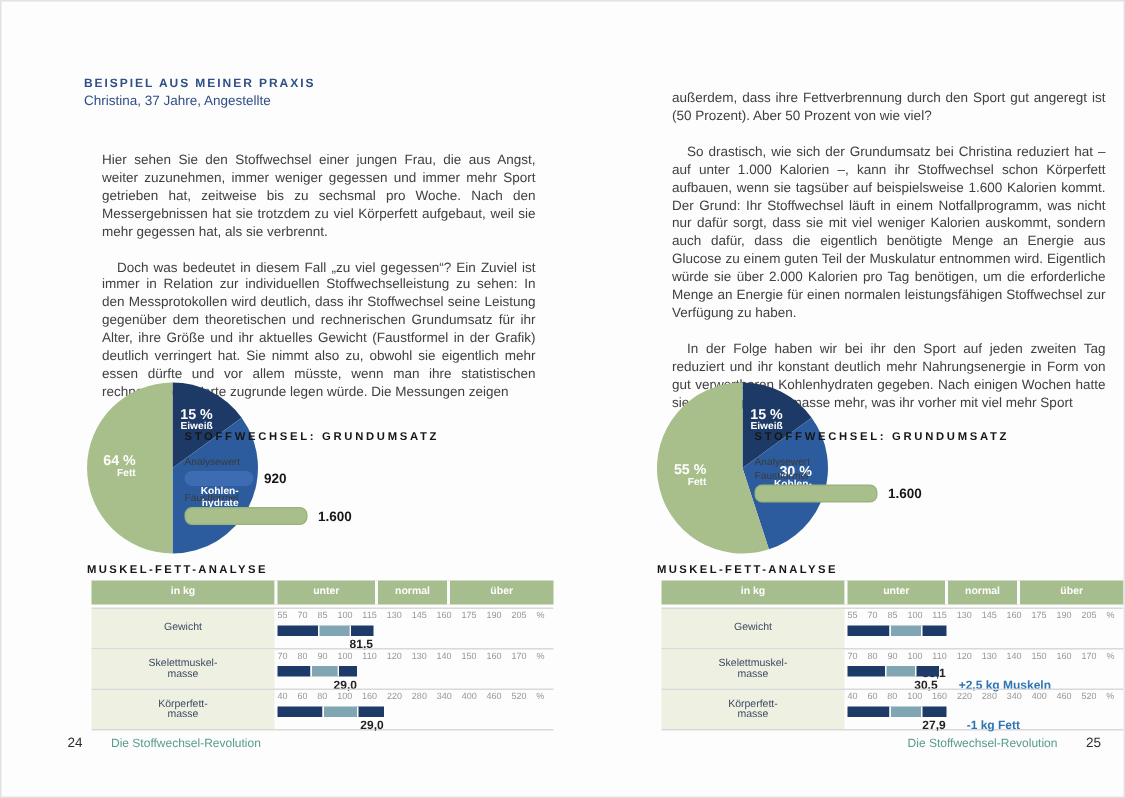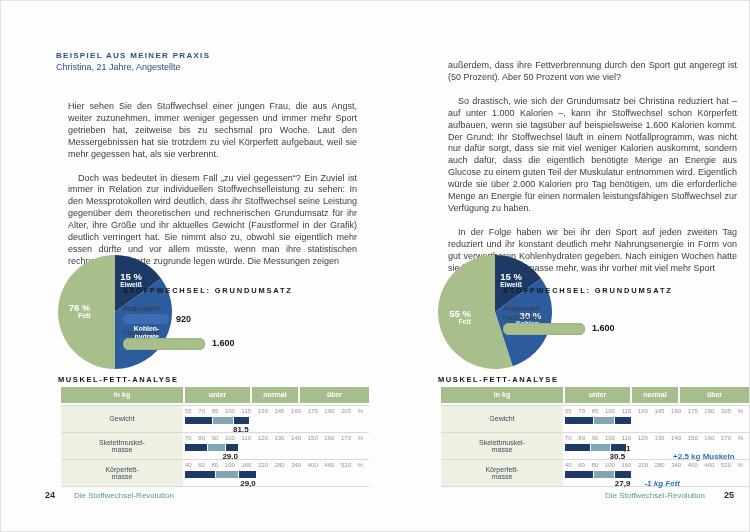--- a/index.html
+++ b/index.html
@@ -27,21 +27,21 @@
   .pie svg{position:absolute;left:0;top:0;}
   .pie-label{position:absolute;transform:translate(-50%,-50%);text-align:right;color:#fff;
     line-height:8px;white-space:nowrap;}
   .pie-pct{font-size:9.5px;font-weight:bold;display:block;}
   .pie-name{font-size:6.8px;font-weight:bold;display:block;line-height:7.5px;}
 
   
   .gu{position:absolute;left:122px;top:285px;width:192px;}
   .gu-title{font-size:7.5px;font-weight:bold;letter-spacing:1.8px;color:#161616;margin-bottom:10px;}
   .gu-label{font-size:6.8px;color:#3a3a3a;margin-bottom:2px;}
-  .gu-barrow{display:flex;margin-bottom:5px;}
+  .gu-barrow{display:flex;align-items:center;margin-bottom:5px;}
   .gu-bar{height:10px;border-radius:5px;}
   .gu-val{font-size:9px;font-weight:bold;color:#161616;margin-left:7px;}
 
   
   .mfa-title{position:absolute;left:57px;top:374px;font-size:7.5px;font-weight:bold;
     letter-spacing:1.6px;color:#161616;}
   .mfa{position:absolute;left:60px;top:386px;width:308px;}
   .mfa-head{display:flex;height:16px;}
   .mfa-h{background:#a6bd8e;color:#fff;font-size:7px;font-weight:bold;text-align:center;
     line-height:16px;box-sizing:border-box;}
@@ -59,56 +59,56 @@
   .mfa-seg{height:100%;box-sizing:border-box;}
   .mfa-seg + .mfa-seg{border-left:1px solid #fdfdfd;}
   .mfa-valrow{position:absolute;top:19px;display:flex;white-space:nowrap;align-items:baseline;}
   .mfa-val{font-size:8px;font-weight:bold;color:#222;}
   .mfa-ann{font-size:8px;font-weight:bold;margin-left:14px;}
 
   
   .footer{position:absolute;top:489px;display:flex;align-items:baseline;}
   .page.left .footer{left:44px;}
   .page.right .footer{right:17px;}
-  .pg-num{font-size:9px;font-weight:bold;color:#2e2e2e;}
+  .pg-num{font-size:9px;font-weight:normal;color:#2e2e2e;}
   .pg-title{font-size:8px;color:#579b8d;}
   .page.left .pg-title{margin-left:19px;}
   .page.right .pg-title{margin-right:19px;}
 </style>
 </head>
 <body>
 
 <div id="canvas">
 
   <section class="page left">
     <div class="praxis-title">BEISPIEL AUS MEINER PRAXIS</div>
-    <div class="praxis-sub">Christina, 21 Jahre, Angestellte</div>
+    <div class="praxis-sub">Christina, 37 Jahre, Angestellte</div>
 
     <div class="bodytext">
-      <p>Hier sehen Sie den Stoffwechsel einer jungen Frau, die aus Angst, weiter zuzunehmen, immer weniger gegessen und immer mehr Sport getrieben hat, zeitweise bis zu sechsmal pro Woche. Laut den Messergebnissen hat sie trotzdem zu viel Körperfett aufgebaut, weil sie mehr gegessen hat, als sie verbrennt.</p>
+      <p>Hier sehen Sie den Stoffwechsel einer jungen Frau, die aus Angst, weiter zuzunehmen, immer weniger gegessen und immer mehr Sport getrieben hat, zeitweise bis zu sechsmal pro Woche. Nach den Messergebnissen hat sie trotzdem zu viel Körperfett aufgebaut, weil sie mehr gegessen hat, als sie verbrennt.</p>
       <p class="ind">Doch was bedeutet in diesem Fall „zu viel gegessen“? Ein Zuviel ist immer in Relation zur individuellen Stoffwechselleistung zu sehen: In den Messprotokollen wird deutlich, dass ihr Stoffwechsel seine Leistung gegenüber dem theoretischen und rechnerischen Grundumsatz für ihr Alter, ihre Größe und ihr aktuelles Gewicht (Faustformel in der Grafik) deutlich verringert hat. Sie nimmt also zu, obwohl sie eigentlich mehr essen dürfte und vor allem müsste, wenn man ihre statistischen rechnerischen Werte zugrunde legen würde. Die Messungen zeigen</p>
     </div>
 
     <div class="pie">
         <svg width="116" height="116" viewBox="0 0 116 116">
           <path d="M58,58 L58.00,1.00 A57,57 0 0 1 104.11,24.50 Z" fill="#1d3a66"></path>
           <path d="M58,58 L104.11,24.50 A57,57 0 0 1 58.00,115.00 Z" fill="#2d5c9e"></path>
           <path d="M58,58 L58.00,115.00 A57,57 0 0 1 58.00,1.00 Z" fill="#a9bf8b"></path>
         </svg>
         <div class="pie-label" style="left: 74.044px; top: 26.5118px;">
           <span class="pie-pct">15 %</span>
           <span class="pie-name">Eiweiß</span>
         </div>
         <div class="pie-label" style="left: 89.4882px; top: 74.044px;">
           <span class="pie-pct">35 %</span>
           <span class="pie-name">Kohlen-</span>
           <span class="pie-name">hydrate</span>
         </div>
         <div class="pie-label" style="left: 22.66px; top: 58px;">
-          <span class="pie-pct">76 %</span>
+          <span class="pie-pct">64 %</span>
           <span class="pie-name">Fett</span>
         </div>
       </div>
     <div class="gu">
         <div class="gu-title">STOFFWECHSEL: GRUNDUMSATZ</div>
         <div class="gu-label">Analysewert</div>
         <div class="gu-barrow">
           <div class="gu-bar" style="width: 46px; background: rgb(62, 108, 179);"></div>
           <span class="gu-val">920</span>
         </div>
@@ -319,21 +319,21 @@
                 <span>150</span>
                 <span>160</span>
                 <span>170</span>
                 <span>%</span>
               </div>
               <div class="mfa-bar" style="width: 34%;">
                 <div class="mfa-seg" style="width: 42%; background: rgb(30, 58, 104);"></div>
                 <div class="mfa-seg" style="width: 33%; background: rgb(127, 166, 178);"></div>
                 <div class="mfa-seg" style="width: 25%; background: rgb(30, 58, 104);"></div>
               </div>
-              <div class="mfa-valrow" style="left: calc(34% - 16px); gap: 34px;">
+              <div class="mfa-valrow" style="left: calc(34% - 16px);">
                 <span class="mfa-val">30,5</span>
                 <span class="mfa-ann" style="color: rgb(46, 116, 181);">+2,5 kg Muskeln</span>
               </div>
             </div>
           </div>
           <div class="mfa-row">
             <div class="mfa-labelcell">
               <span>Körperfett-</span>
               <span>masse</span>
             </div>
@@ -352,21 +352,21 @@
                 <span>520</span>
                 <span>%</span>
               </div>
               <div class="mfa-bar" style="width: 37%;">
                 <div class="mfa-seg" style="width: 42%; background: rgb(30, 58, 104);"></div>
                 <div class="mfa-seg" style="width: 33%; background: rgb(127, 166, 178);"></div>
                 <div class="mfa-seg" style="width: 25%; background: rgb(30, 58, 104);"></div>
               </div>
               <div class="mfa-valrow" style="left: calc(37% - 16px);">
                 <span class="mfa-val">27,9</span>
-                <span class="mfa-ann" style="color: rgb(46, 116, 181); font-style: italic;">-1 kg Fett</span>
+                <span class="mfa-ann" style="color: rgb(46, 116, 181);">-1 kg Fett</span>
               </div>
             </div>
           </div>
         </div>
       </div>
 
     <div class="footer">
       <span class="pg-title">Die Stoffwechsel-Revolution</span>
       <span class="pg-num">25</span>
     </div>

